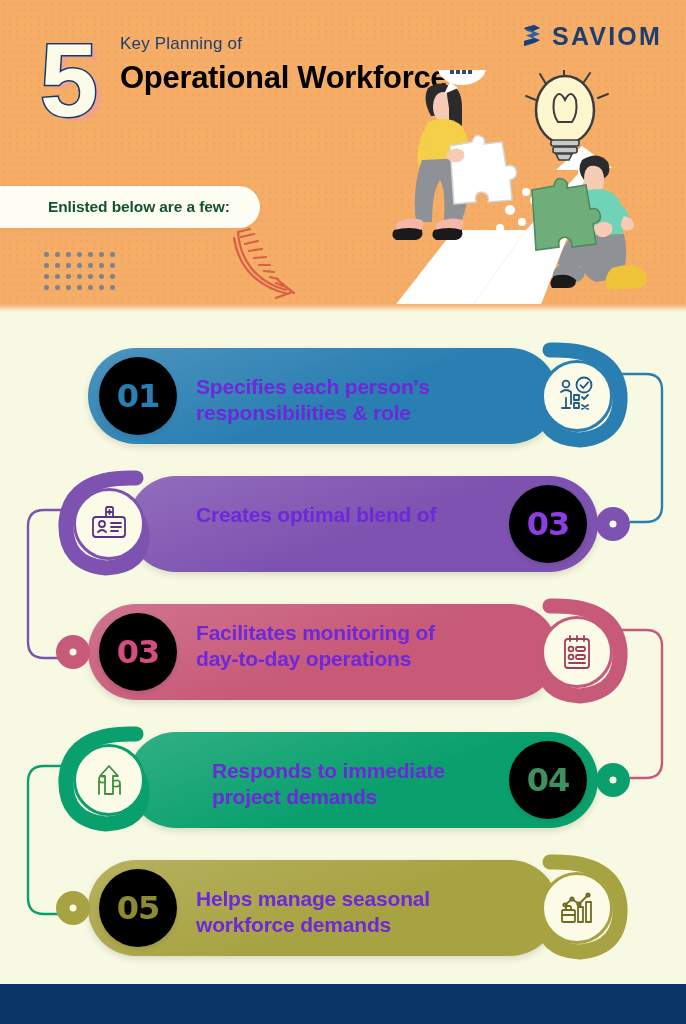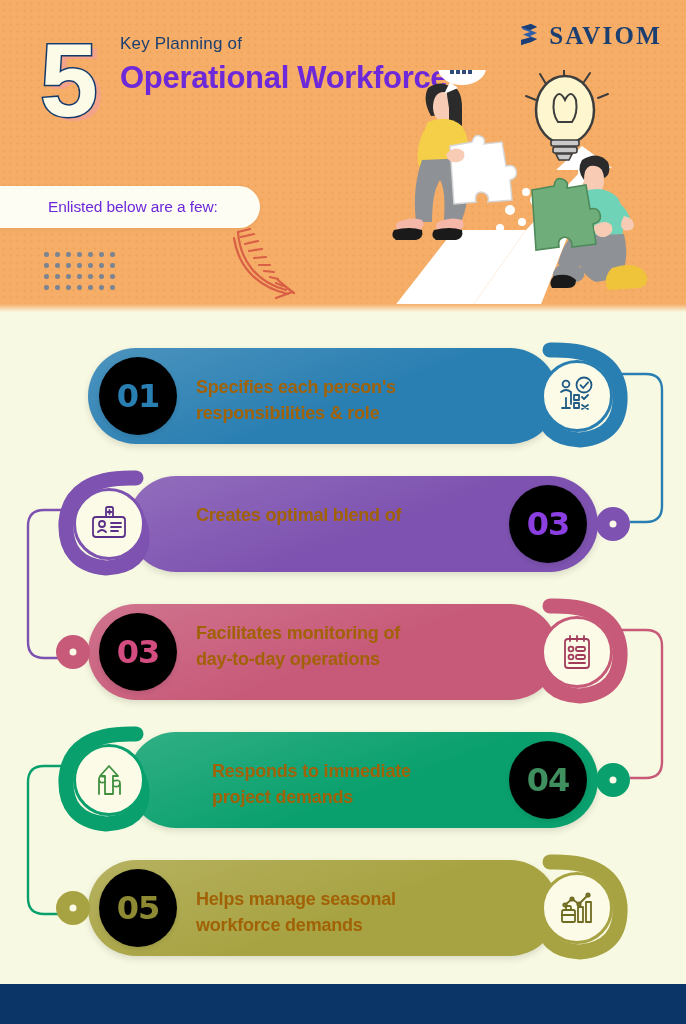--- a/index.html
+++ b/index.html
@@ -35,38 +35,38 @@
     font-size:104px;line-height:104px;font-weight:700;
     color:#f2a291;opacity:.85;z-index:2;letter-spacing:-2px;
   }
   .kicker{
     position:absolute;left:120px;top:34px;
     font-size:17px;color:#1b3f70;font-weight:400;z-index:4;
     letter-spacing:.2px;
   }
   .title{
     position:absolute;left:120px;top:58px;width:420px;
-    font-size:31px;line-height:39px;font-weight:700;color:#6d28d9;
+    font-size:31px;line-height:39px;font-weight:700;color:#000000;
     letter-spacing:-.3px;z-index:4;
   }
   .logo{
     position:absolute;right:24px;top:22px;display:flex;align-items:center;gap:8px;z-index:5;
   }
   .logo-mark{width:24px;height:26px;display:block;}
-  .logo-text{font-size:25px;font-weight:700;color:#1b3f70;letter-spacing:2.2px;font-family:Liberation Serif, serif;}
+  .logo-text{font-size:25px;font-weight:700;color:#1b3f70;letter-spacing:2.2px;}
 
   .pill{
     position:absolute;left:-30px;top:186px;
     width:290px;height:42px;background:#fdfdf4;
     border-radius:0 21px 21px 0;
     display:flex;align-items:center;z-index:4;
     box-shadow:0 1px 4px rgba(0,0,0,.05);
   }
   .pill-text{
-    margin-left:78px;font-size:15.5px;font-weight:400;color:#6d28d9;letter-spacing:-.1px;
+    margin-left:78px;font-size:15.5px;font-weight:700;color:#14532d;letter-spacing:-.1px;
   }
 
   .dotgrid{position:absolute;left:44px;top:252px;z-index:4;display:grid;
     grid-template-columns:repeat(7,11px);grid-auto-rows:11px;}
   .dotgrid i{width:4.5px;height:4.5px;border-radius:50%;background:#7b8490;display:block;}
 
   .arrow-dec{position:absolute;left:230px;top:226px;z-index:4;}
 
   .illus{position:absolute;left:350px;top:70px;width:336px;height:242px;z-index:4;}
 
@@ -94,22 +94,22 @@
     position:absolute;width:78px;height:78px;border-radius:50%;
     background:#000000;display:flex;align-items:center;justify-content:center;
     top:25px;z-index:4;box-shadow:0 2px 5px rgba(0,0,0,.10);
   }
   .numcircle span{
     font-size:32px;font-weight:700;letter-spacing:-1px;
     font-family:"DejaVu Sans", sans-serif;
   }
 
   .label{
-    position:absolute;z-index:4;color:#a16207;
-    font-size:18px;line-height:26px;font-weight:700;letter-spacing:-.2px;
+    position:absolute;z-index:4;color:#6d28d9;
+    font-size:21px;line-height:26px;font-weight:700;letter-spacing:-.2px;
   }
 
   .iconwrap{position:absolute;z-index:4;width:72px;height:72px;top:28px;}
   .iconwrap .ring{
     position:absolute;inset:0;border-radius:50%;background:#fbfbe8;
     border:3px solid currentColor;
   }
   .iconwrap svg{position:absolute;left:50%;top:50%;transform:translate(-50%,-50%);}
 
   .knob{

